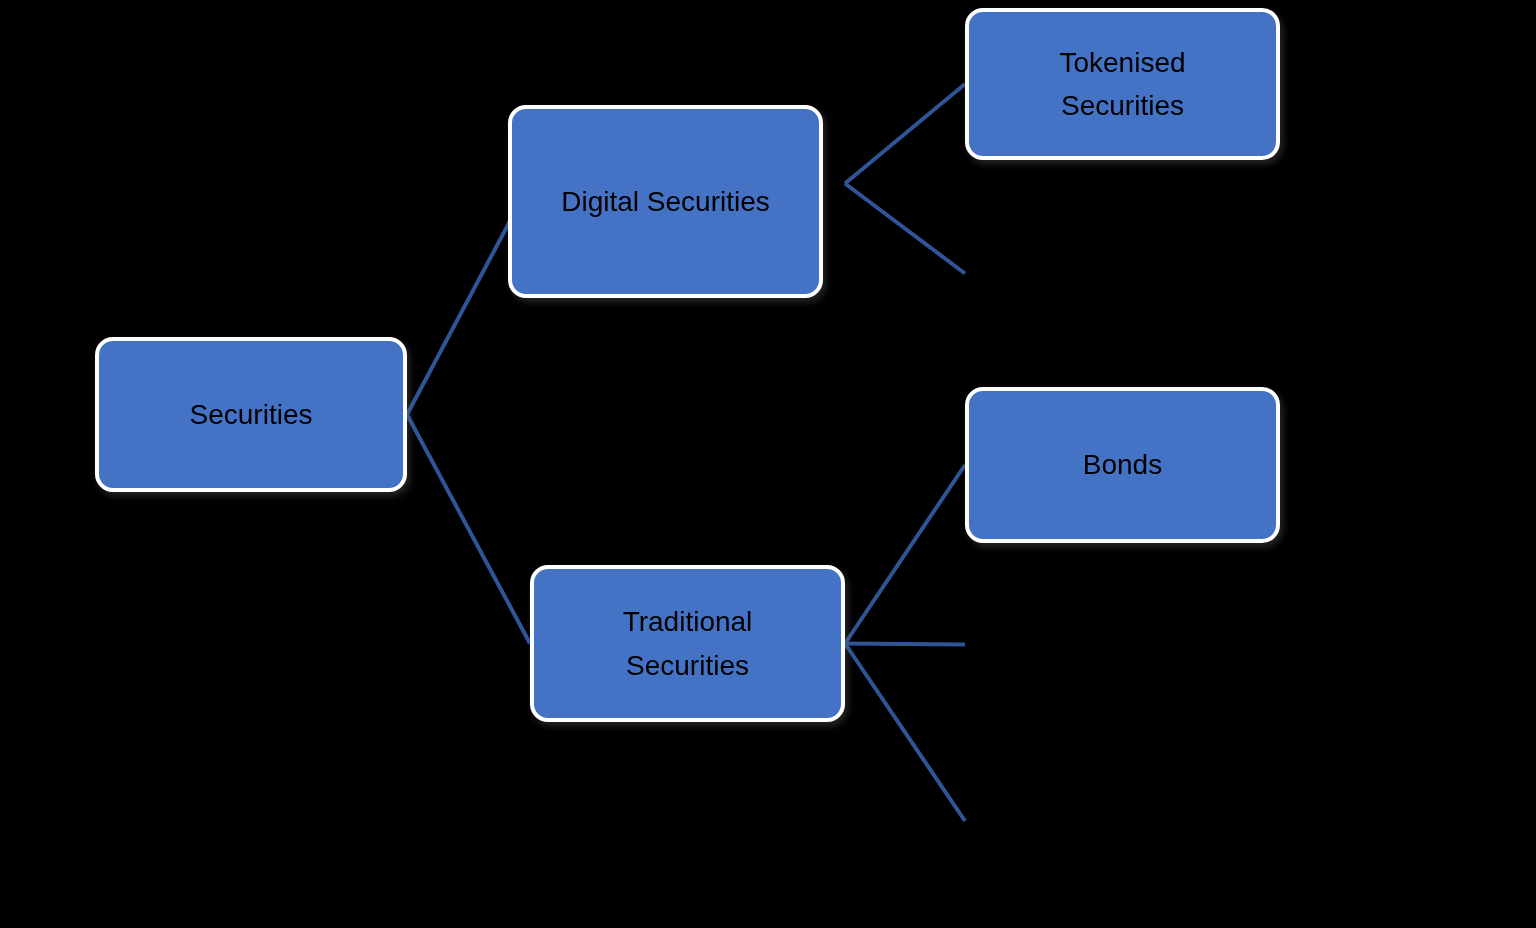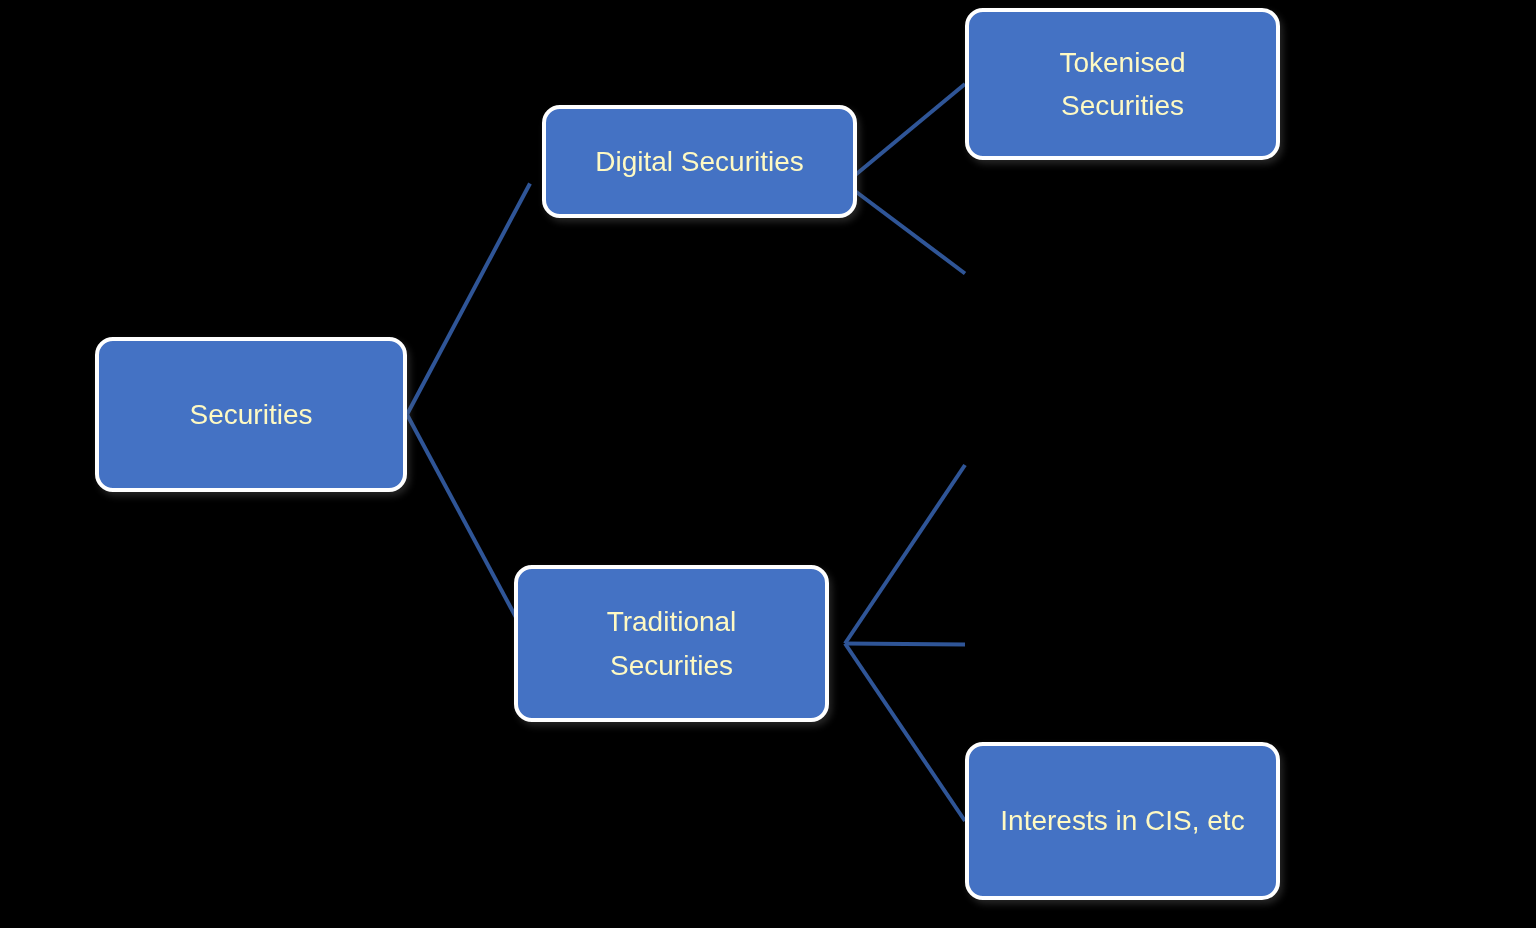--- a/index.html
+++ b/index.html
@@ -32,27 +32,27 @@
     border-radius: 18px;
     box-sizing: border-box;
     display: flex;
     align-items: center;
     justify-content: center;
     text-align: center;
     box-shadow: 3px 4px 7px rgba(110,110,110,0.35);
   }
   .node .lbl {
     display: inline-block;
-    color: #fef9c3;
+    color: #000000;
     font-size: 28px;
     line-height: 1.55;
   }
   #node-securities     { left:  95px; top: 337px; width: 312px; height: 155px; }
-  #node-digital        { left: 542px; top: 105px; width: 315px; height: 113px; }
-  #node-traditional    { left: 514px; top: 565px; width: 315px; height: 157px; }
+  #node-digital        { left: 508px; top: 105px; width: 315px; height: 193px; }
+  #node-traditional    { left: 530px; top: 565px; width: 315px; height: 157px; }
   #node-tokenised      { left: 965px; top:   8px; width: 315px; height: 152px; }
   #node-fractionalised { left: 965px; top: 186px; width: 478px; height: 175px; }
   #node-bonds          { left: 965px; top: 387px; width: 315px; height: 156px; }
   #node-funds          { left: 965px; top: 567px; width: 315px; height: 155px; }
   #node-interests      { left: 965px; top: 742px; width: 315px; height: 158px; }
 
   #node-tokenised .lbl      { max-width: 240px; }
   #node-traditional .lbl    { max-width: 240px; }
   #node-fractionalised .lbl { max-width: 436px; }
   #node-interests .lbl      { max-width: 250px; }
@@ -82,19 +82,19 @@
 
   <div class="node" id="node-traditional">
     <span class="lbl">Traditional Securities</span>
   </div>
 
   <div class="node" id="node-tokenised">
     <span class="lbl">Tokenised Securities</span>
   </div>
 
 
+  <div class="node" id="node-bonds">
+    <span class="lbl">Bonds</span>
+  </div>
 
 
-  <div class="node" id="node-interests">
-    <span class="lbl">Interests in CIS, etc</span>
-  </div>
 
 </div>
 
 </body></html>

